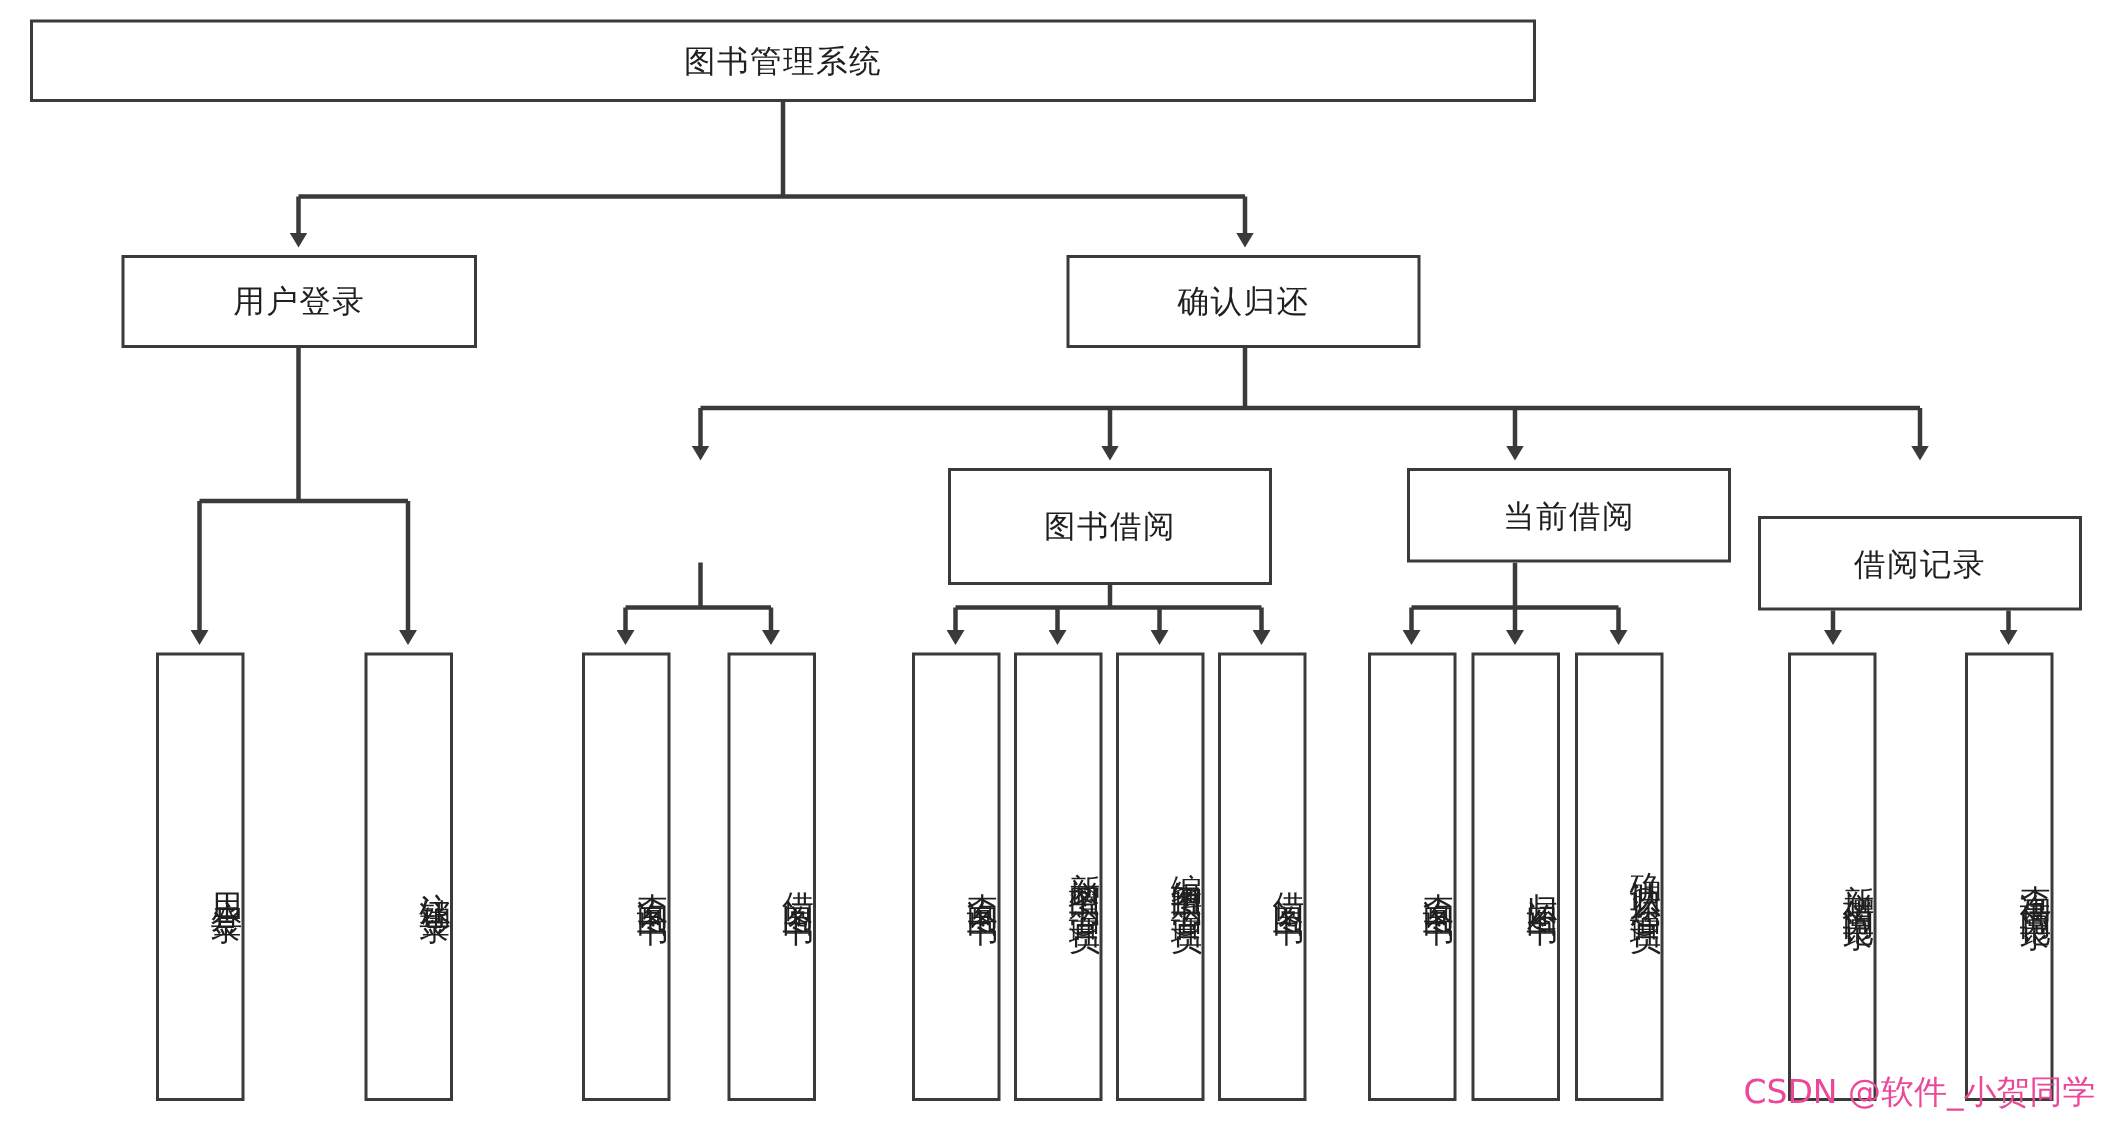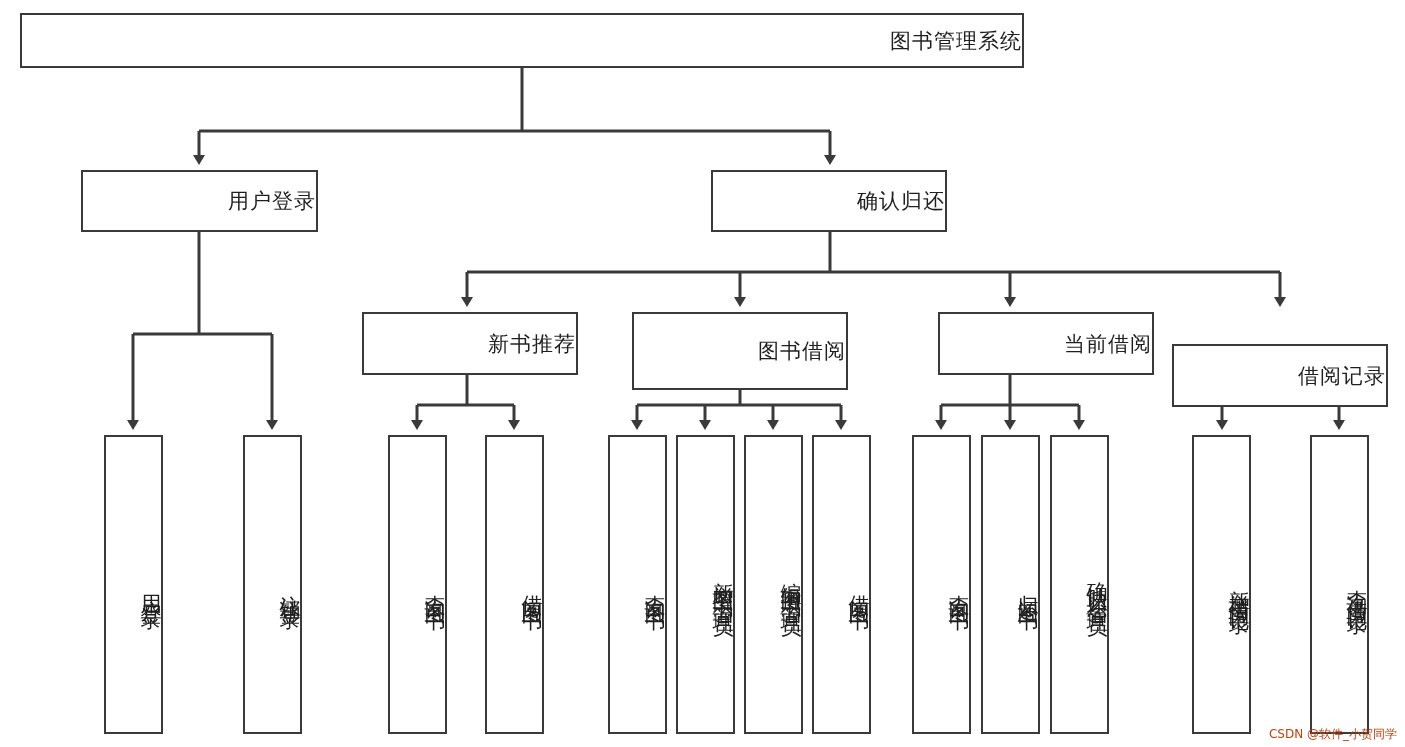--- a/index.html
+++ b/index.html
@@ -12,21 +12,21 @@
   }
   #diagram{position:absolute;left:0;top:0;width:1405px;height:747px;}
   .layer-svg{position:absolute;left:0;top:0;width:1405px;height:747px;pointer-events:none;}
   .node{
     position:absolute;
     background:#ffffff;
     border:2px solid #3a3a3a;
     box-sizing:border-box;
     display:flex;
     align-items:center;
-    justify-content:flex-end;
+    justify-content:center;
     color:#1f1f1f;
   }
   .node.h{ 
     font-size:21px;
     letter-spacing:1px;
   }
   .node.v{ 
     writing-mode:vertical-rl;
     text-orientation:upright;
     font-size:21px;
@@ -38,22 +38,22 @@
   }
   .node.v .vtext{
     writing-mode:vertical-rl;
     text-orientation:upright;
     display:block;
   }
   .watermark{
     position:absolute;
     right:8px;
     bottom:4px;
-    font-size:12px;
-    color:#c2410c;
+    font-size:22px;
+    color:#ec4899;
     white-space:nowrap;
     font-family:"DejaVu Sans","Liberation Sans",sans-serif;
   }
 </style>
 </head>
 <body>
 
 <div id="diagram">
 
   <svg class="layer-svg" viewBox="0 0 1405 747" xmlns="http://www.w3.org/2000/svg">
@@ -110,23 +110,20 @@
     <span>图书管理系统</span>
   </div>
 
   <div class="node h" style="left:81px;top:170px;width:237px;height:62px;">
     <span>用户登录</span>
   </div>
   <div class="node h" style="left:711px;top:170px;width:236px;height:62px;">
     <span>确认归还</span>
   </div>
 
-  <div class="node h" style="left:362px;top:312px;width:216px;height:63px;">
-    <span>新书推荐</span>
-  </div>
   <div class="node h" style="left:632px;top:312px;width:216px;height:78px;">
     <span>图书借阅</span>
   </div>
   <div class="node h" style="left:902px;top:312px;width:216px;height:63px;margin-left:36px;">
     <span>当前借阅</span>
   </div>
   <div class="node h" style="left:1172px;top:312px;width:216px;height:63px;margin-top:32px;">
     <span>借阅记录</span>
   </div>
 

